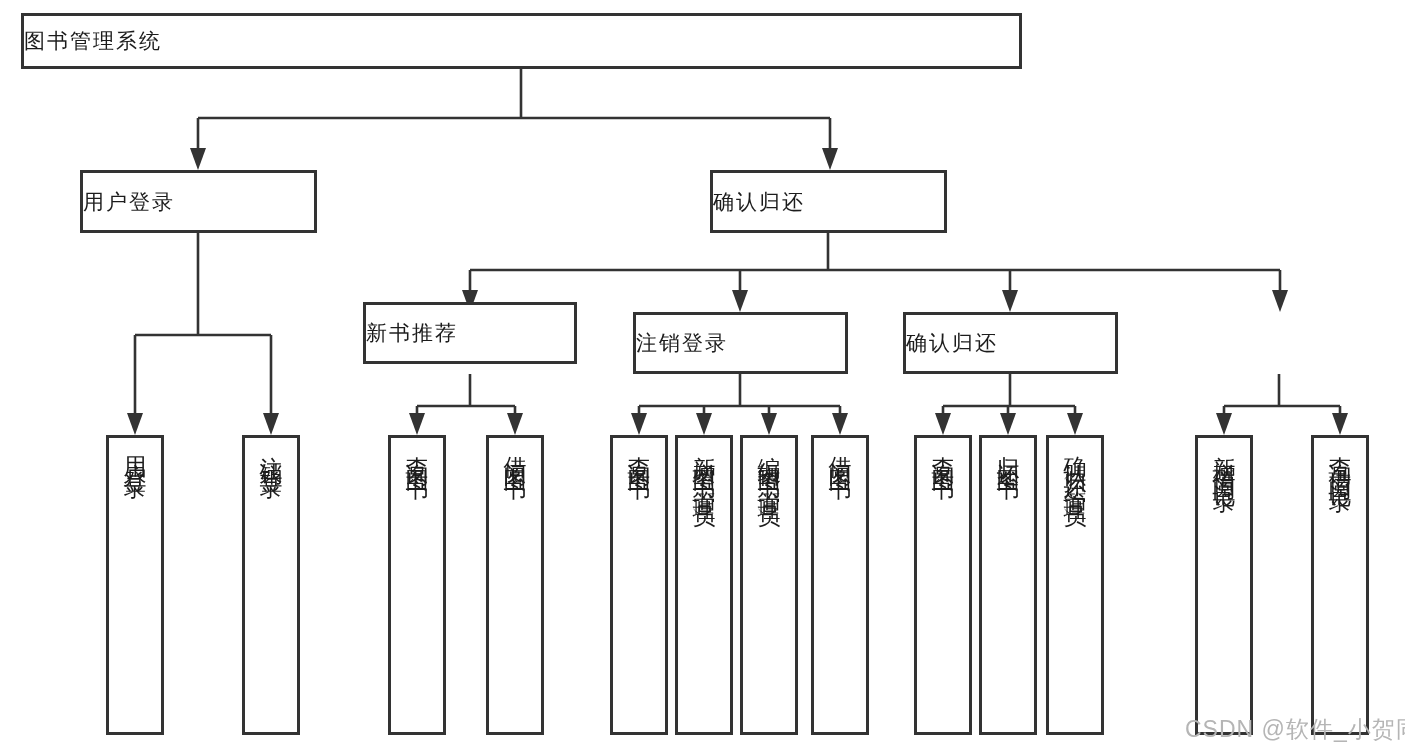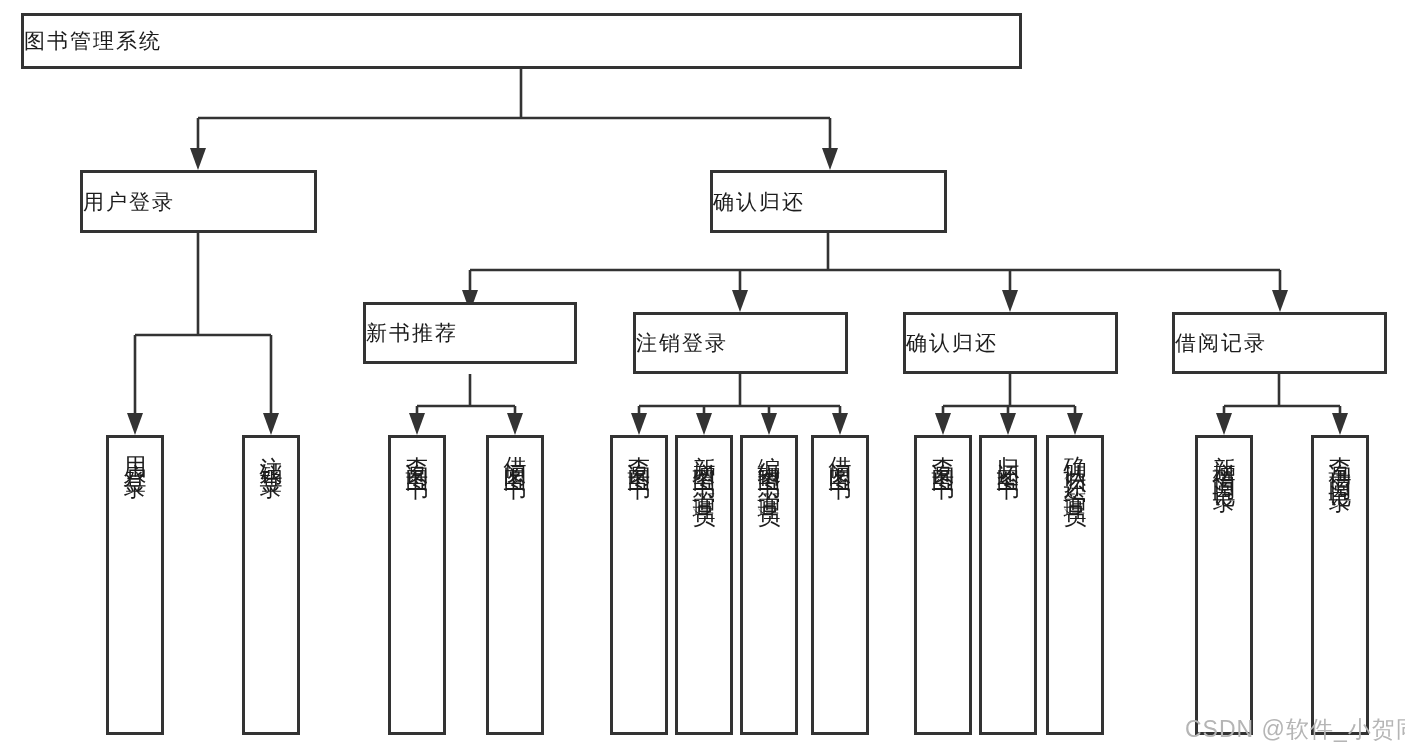--- a/index.html
+++ b/index.html
@@ -67,23 +67,20 @@
 
   <div class="node h" style="left:363px;top:302px;width:214px;height:62px">
     <span>新书推荐</span>
   </div>
   <div class="node h" style="left:633px;top:312px;width:215px;height:62px">
     <span>注销登录</span>
   </div>
   <div class="node h" style="left:903px;top:312px;width:215px;height:62px">
     <span>确认归还</span>
   </div>
-  <div class="node h" style="left:1172px;top:312px;width:215px;height:62px">
-    <span>借阅记录</span>
-  </div>
 
   <div class="node v" style="left:106px;top:435px;width:58px;height:300px">
     <span>用户登录</span>
   </div>
   <div class="node v" style="left:242px;top:435px;width:58px;height:300px">
     <span>注销登录</span>
   </div>
 
   <div class="node v" style="left:388px;top:435px;width:58px;height:300px">
     <span>查询图书</span>

